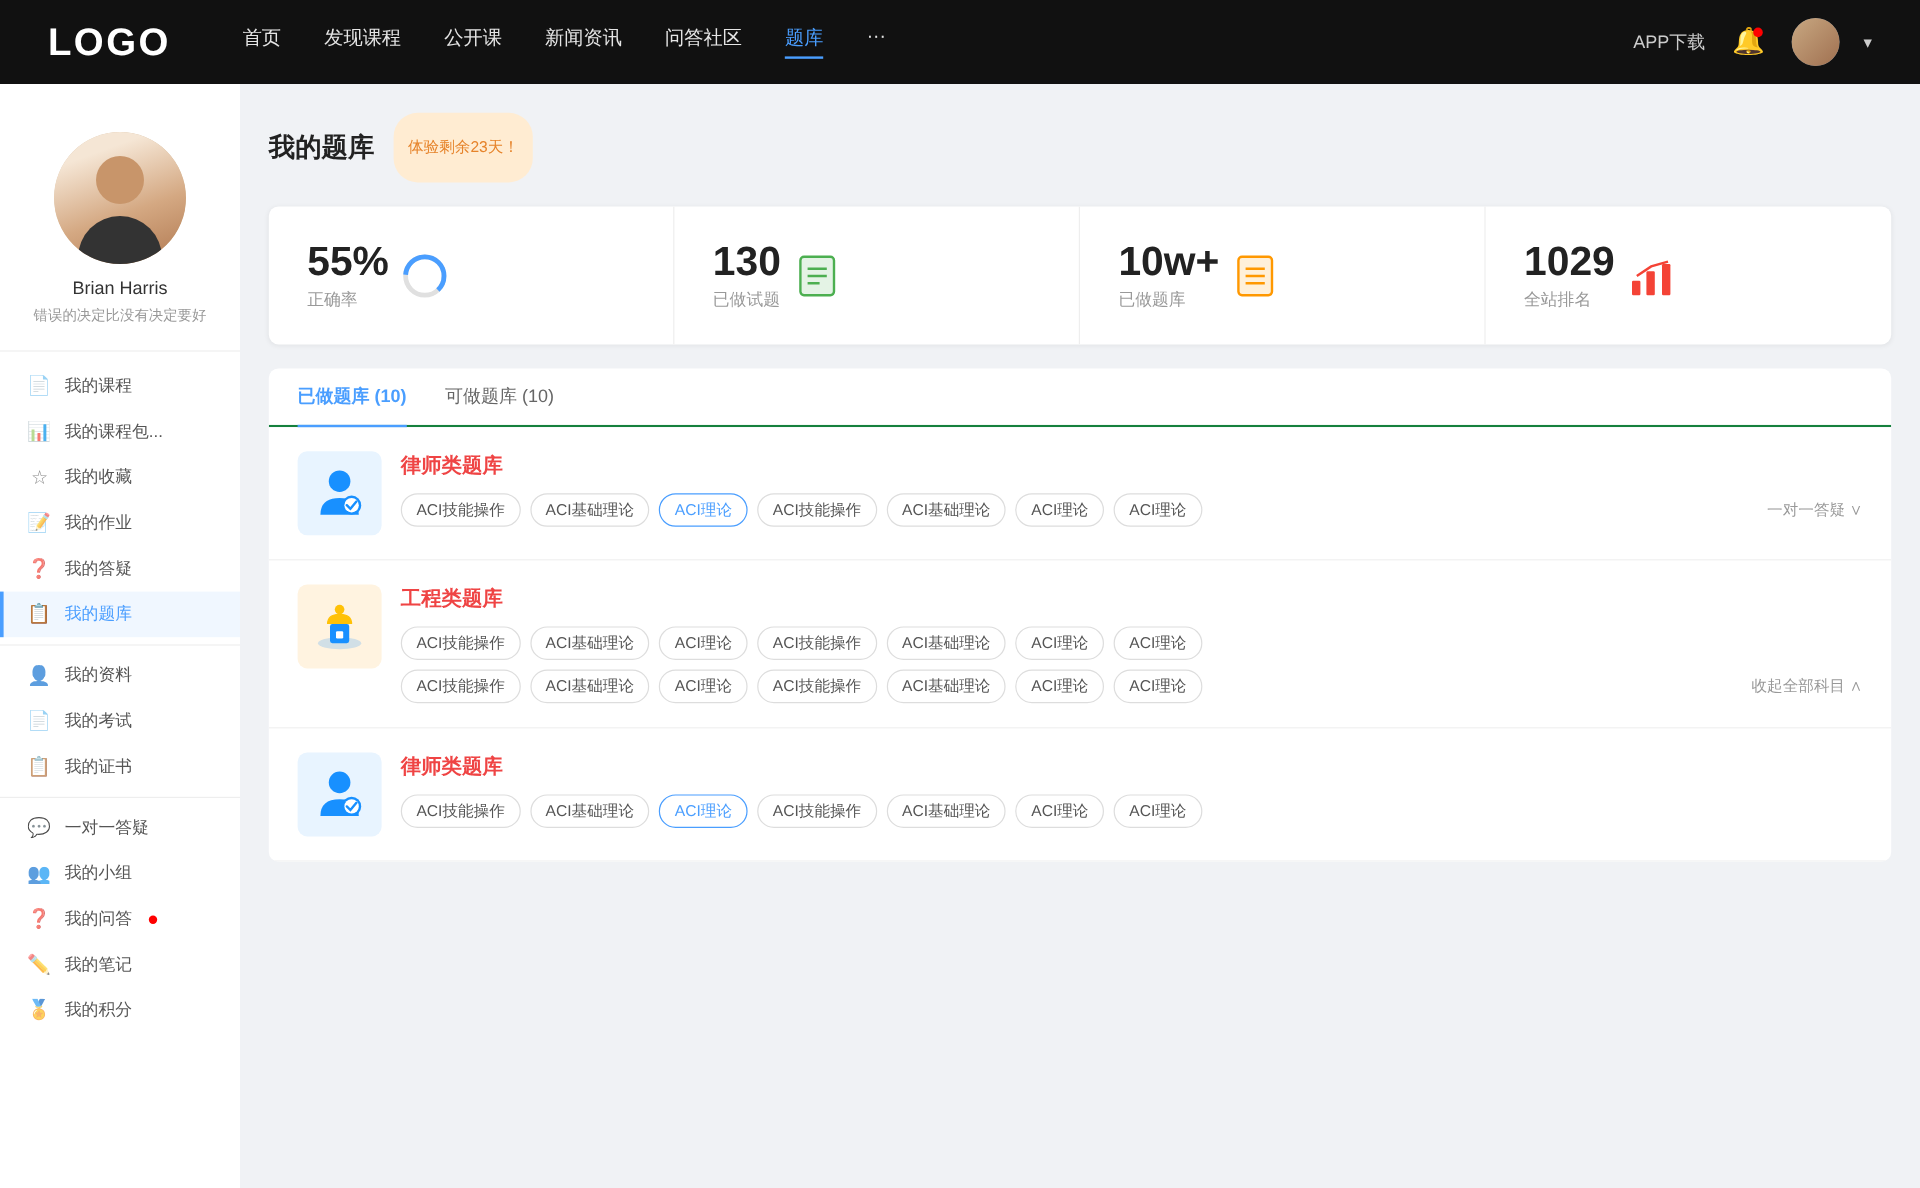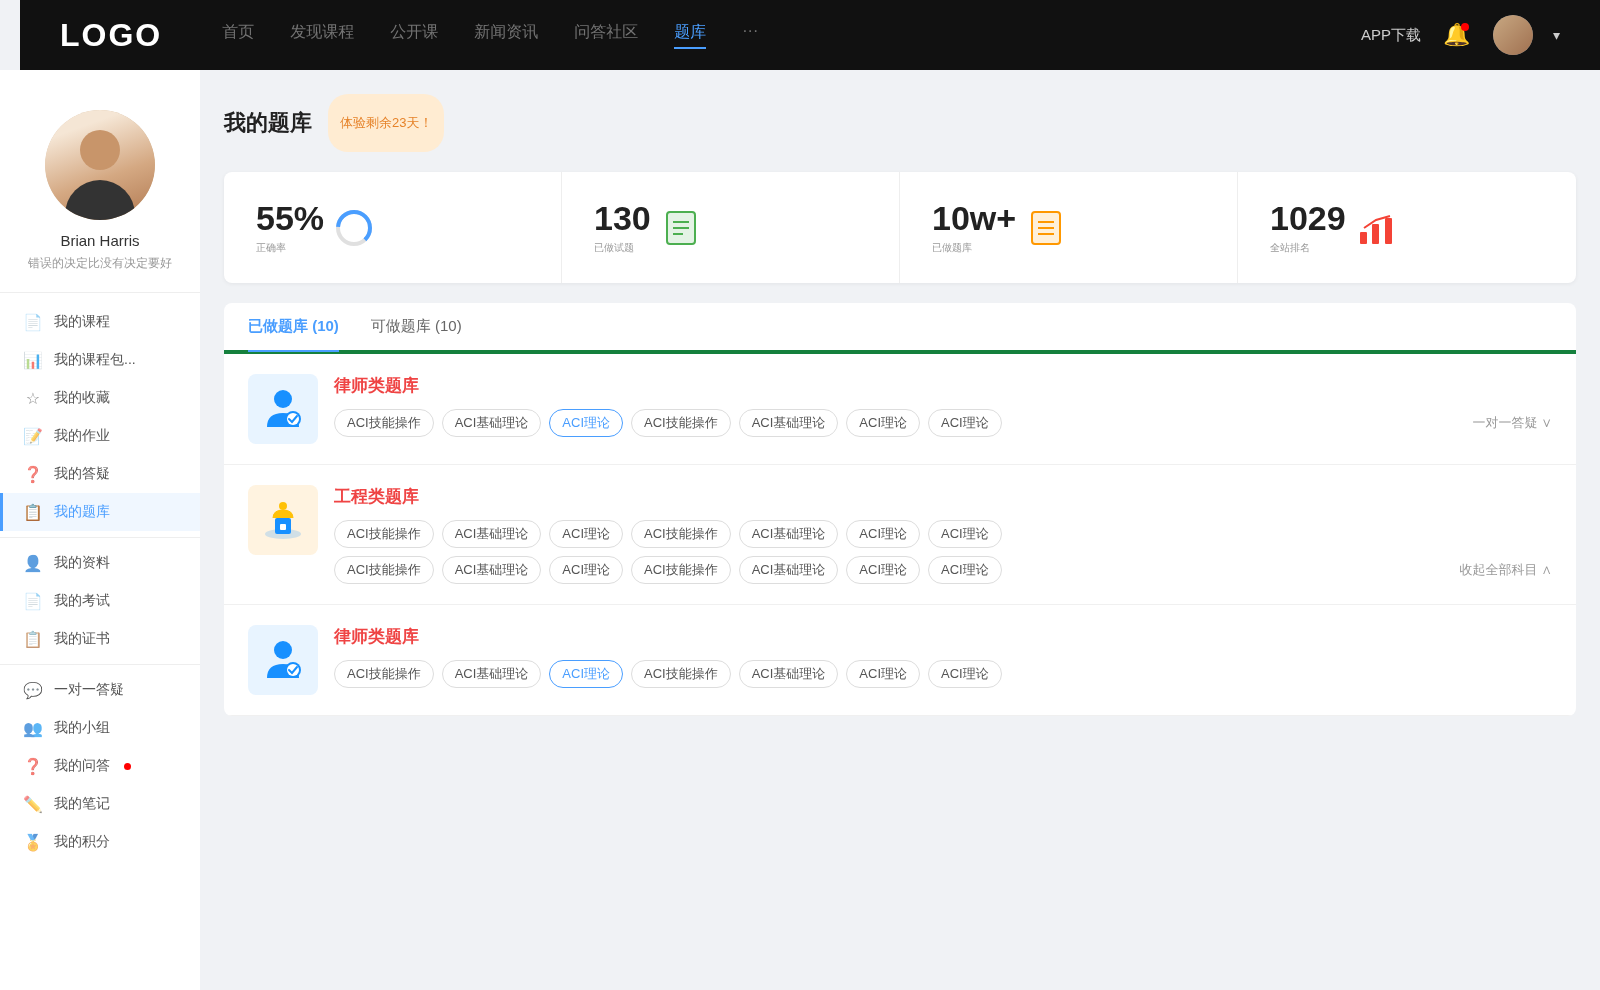--- a/index.html
+++ b/index.html
@@ -6,36 +6,35 @@
     body { font-family: -apple-system, BlinkMacSystemFont, "PingFang SC", "Microsoft YaHei", sans-serif; background: #f0f2f5; }
 
     
     .topnav {
       background: #111;
       height: 70px;
       display: flex;
       align-items: center;
       padding: 0 40px;
       position: relative;
-      margin-left: 20px;
     }
     .topnav-logo {
       color: #fff;
       font-size: 32px;
       font-weight: 900;
       letter-spacing: 2px;
       margin-right: 60px;
     }
     .topnav-menu {
       display: flex;
       gap: 36px;
       flex: 1;
     }
     .topnav-menu-item {
-      color: #737373;
+      color: #e5e5e5;
       font-size: 16px;
       cursor: pointer;
       padding-bottom: 4px;
     }
     .topnav-menu-item.active {
       color: #4a9eff;
       border-bottom: 2px solid #4a9eff;
     }
     .topnav-right {
       display: flex;
@@ -258,41 +257,41 @@
     }
     .stat-card:last-child { border-right: none; }
     .stat-text {}
     .stat-value {
       font-size: 34px;
       font-weight: 700;
       color: #222;
       line-height: 1.1;
     }
     .stat-label {
-      font-size: 10px;
+      font-size: 14px;
       color: #999;
       margin-top: 4px;
     }
     .stat-icon {
       width: 44px;
       height: 44px;
       display: flex;
       align-items: center;
       justify-content: center;
       font-size: 26px;
     }
 
     
     .tabs-bar {
       display: flex;
       gap: 32px;
       background: #fff;
       padding: 0 24px;
       border-radius: 8px 8px 0 0;
-      border-bottom: 4px solid #15803d;
+      border-bottom: 2px solid #15803d;
       margin-bottom: 0;
     }
     .tab-item {
       padding: 14px 0;
       font-size: 15px;
       color: #666;
       cursor: pointer;
       border-bottom: 2px solid transparent;
       margin-bottom: -2px;
     }

